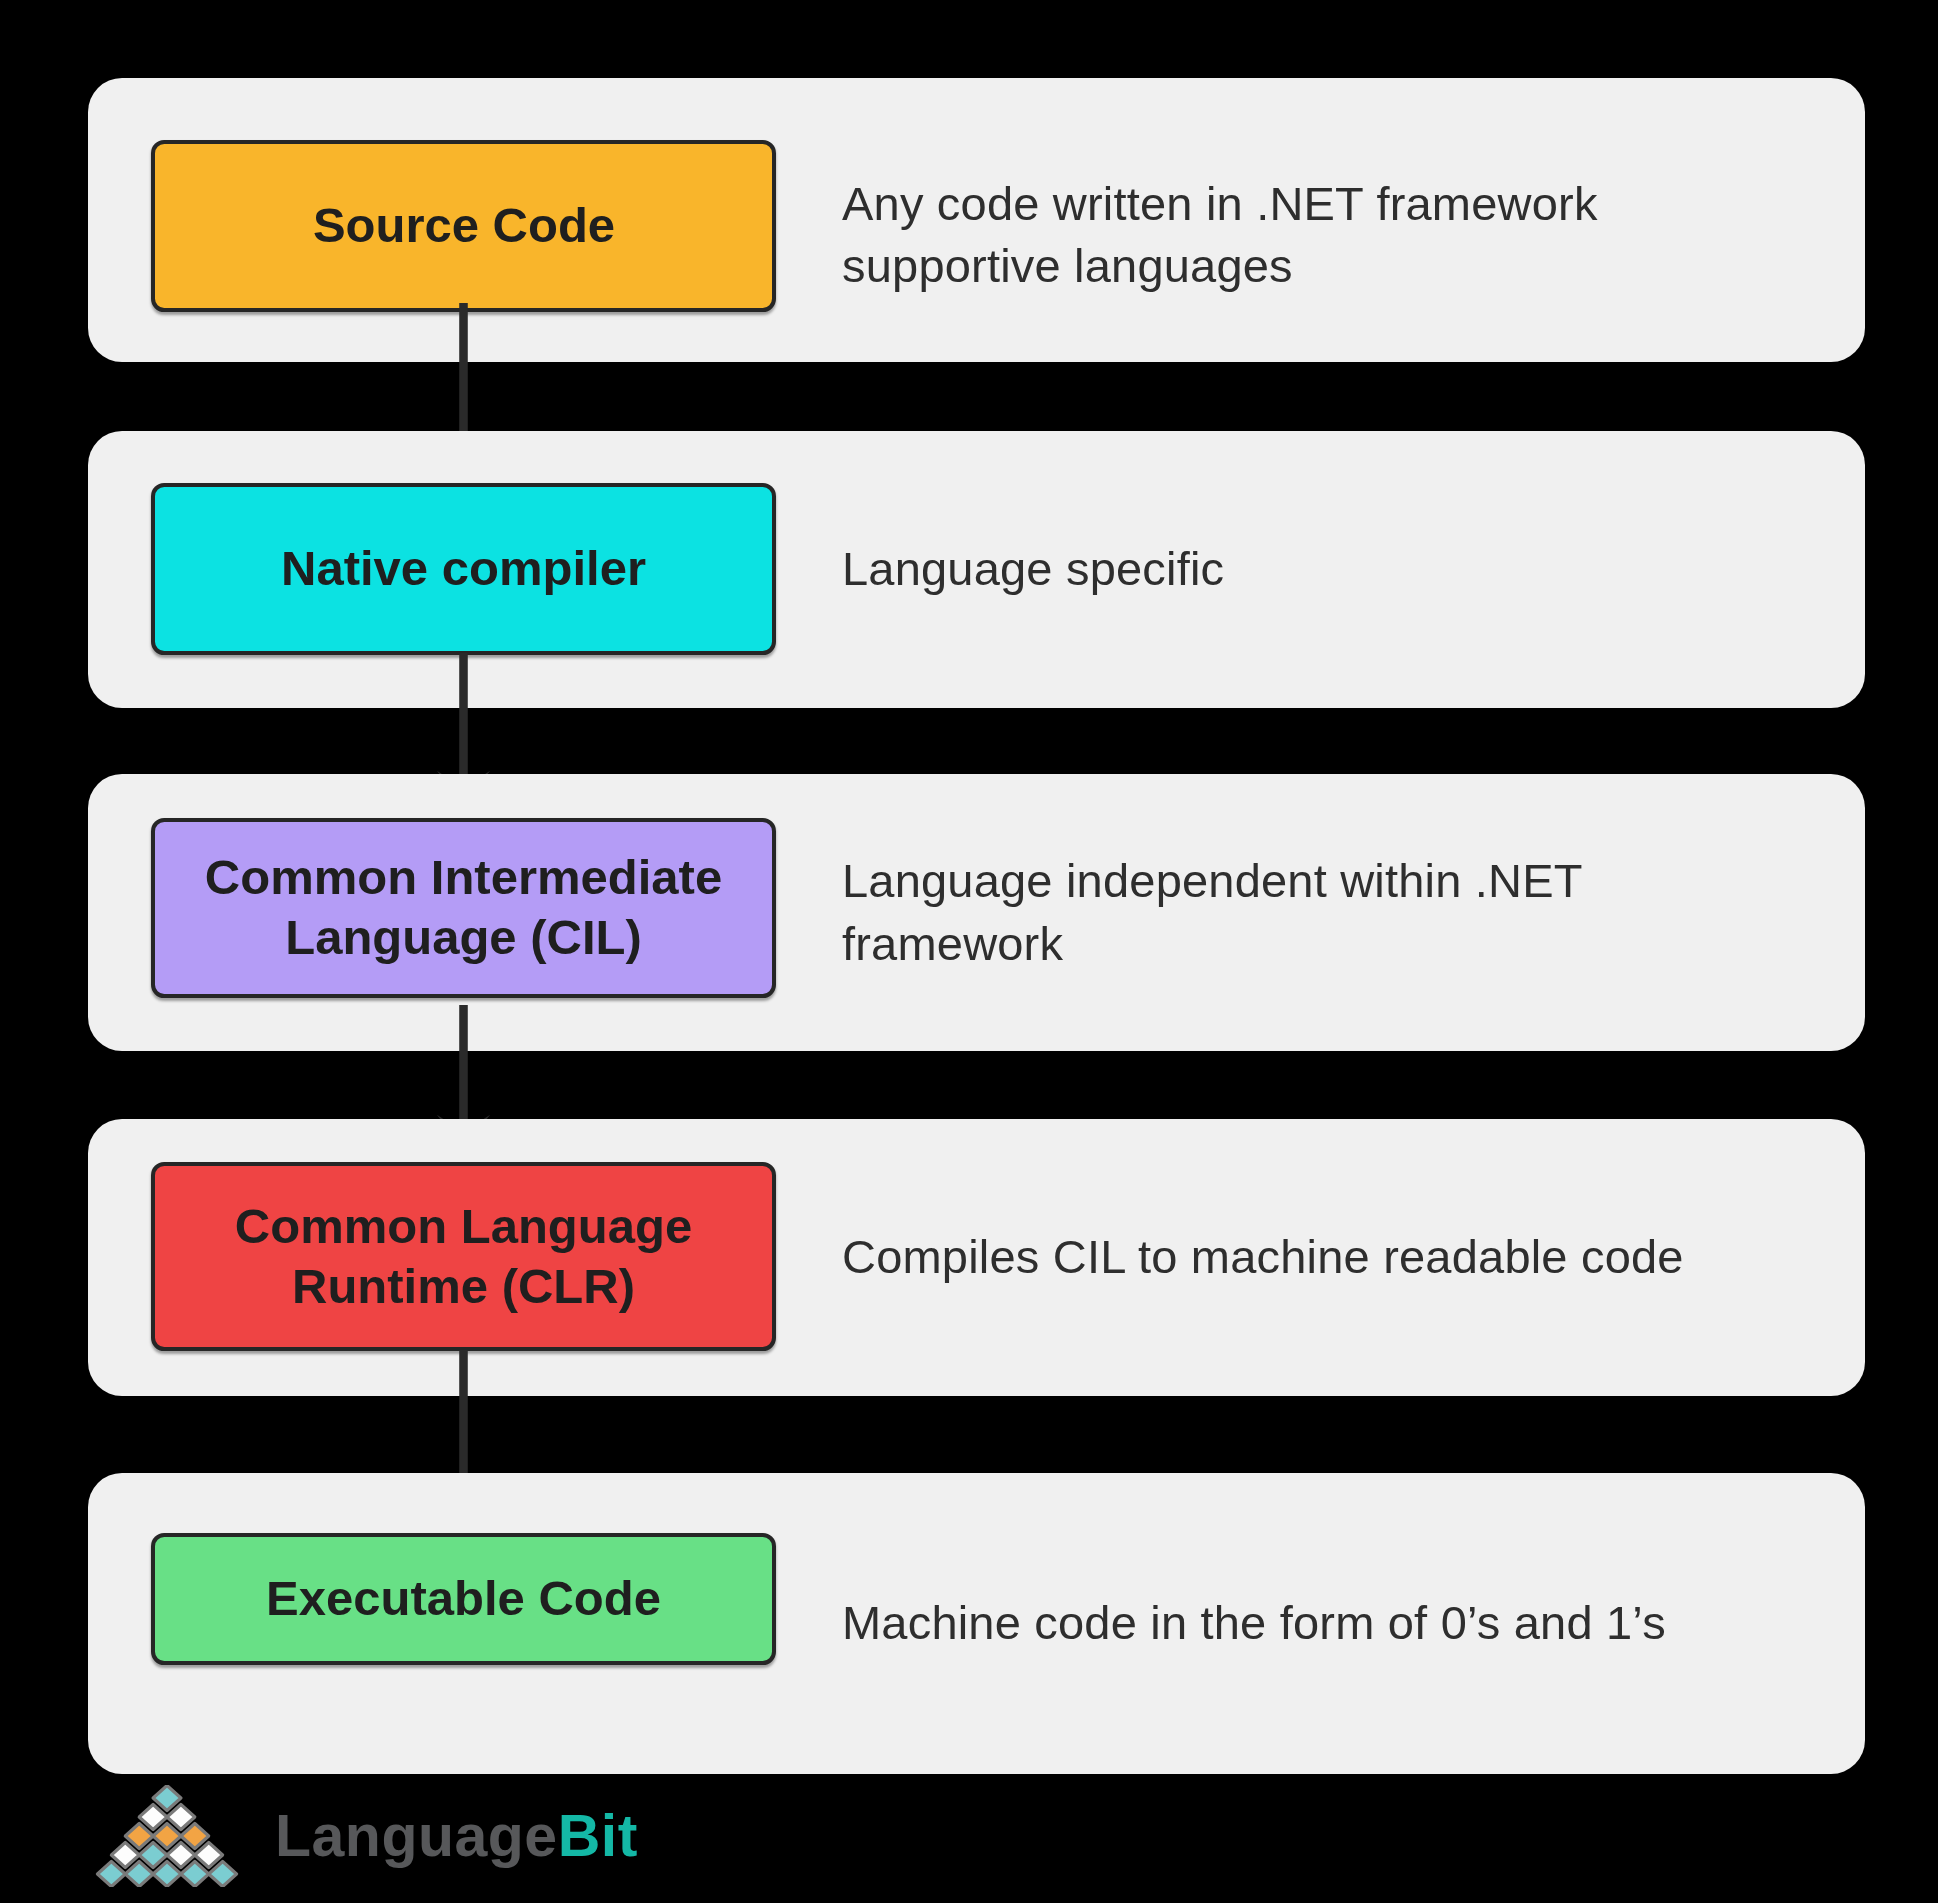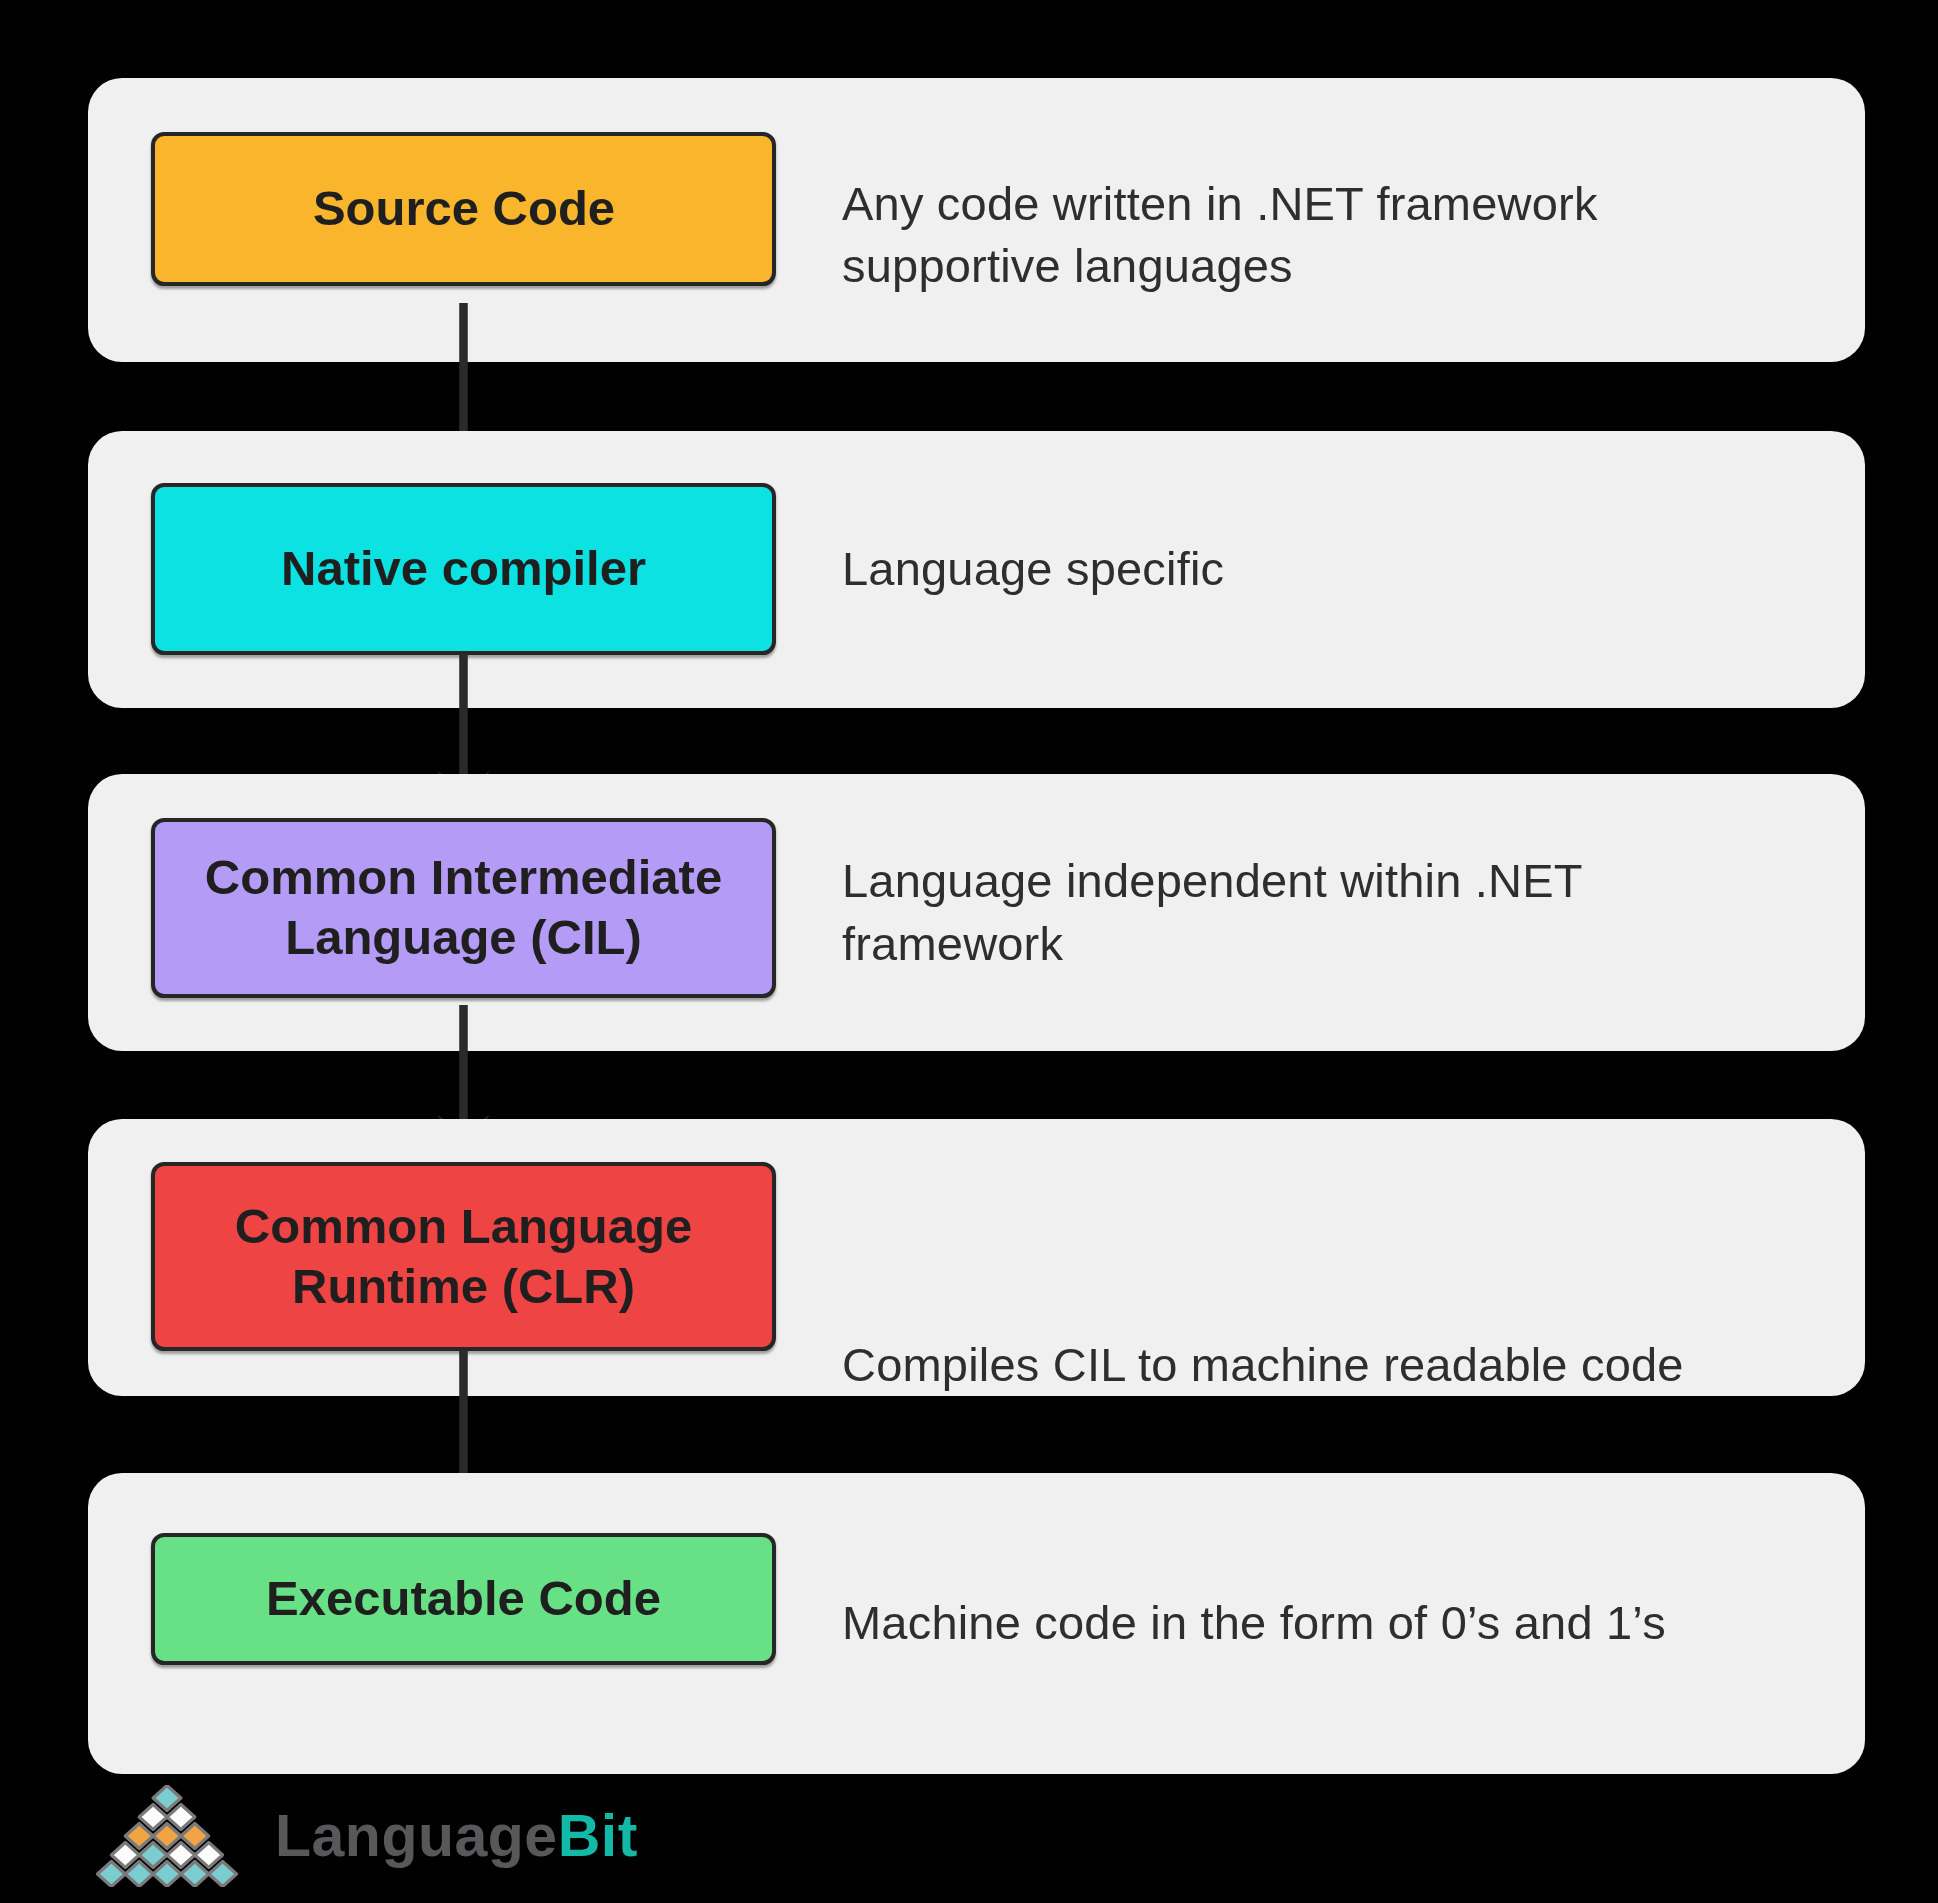--- a/index.html
+++ b/index.html
@@ -24,34 +24,34 @@
     position: absolute; left: 151px; width: 625px;
     box-sizing: border-box;
     border: 4.7px solid #262626; border-radius: 13.2px;
     display: flex; align-items: center; justify-content: center;
     text-align: center;
     font-weight: 700; font-size: 49px; line-height: 1.22;
     color: #1F1F1F;
     box-shadow: 0 2.8px 2.8px rgba(0,0,0,0.35);
     padding: 9.5px 19px;
   }
-  .node-1 { top: 132px;  height: 154px; padding-left: 20px; }
+  .node-1 { top: 140px;  height: 172px; padding-left: 20px; }
   .node-2 { top: 483px;  height: 172px; }
   .node-3 { top: 818px;  height: 180px; }
   .node-4 { top: 1162px; height: 189px; }
   .node-5 { top: 1533px; height: 132px; }
 
   .desc-wrap {
     position: absolute; left: 842px; width: 927px;
     display: flex; align-items: center;
   }
   .desc-1 { top: 93px;   height: 284px; }
   .desc-2 { top: 431px;  height: 277px; }
   .desc-3 { top: 774px;  height: 277px; }
-  .desc-4 { top: 1119px; height: 277px; align-items: flex-end; }
+  .desc-4 { top: 1119px; height: 277px; }
   .desc-5 { top: 1473px; height: 301px; }
   .desc {
     font-size: 47px; line-height: 1.32; font-weight: 400;
     color: #2E2E2E; letter-spacing: 0.2px;
   }
 
   .arrow { position: absolute; left: 435px; width: 57px; }
   .arrow-1 { top: 303px;  height: 182px; }
   .arrow-2 { top: 653px;  height: 167px; }
   .arrow-3 { top: 1005px; height: 159px; }

